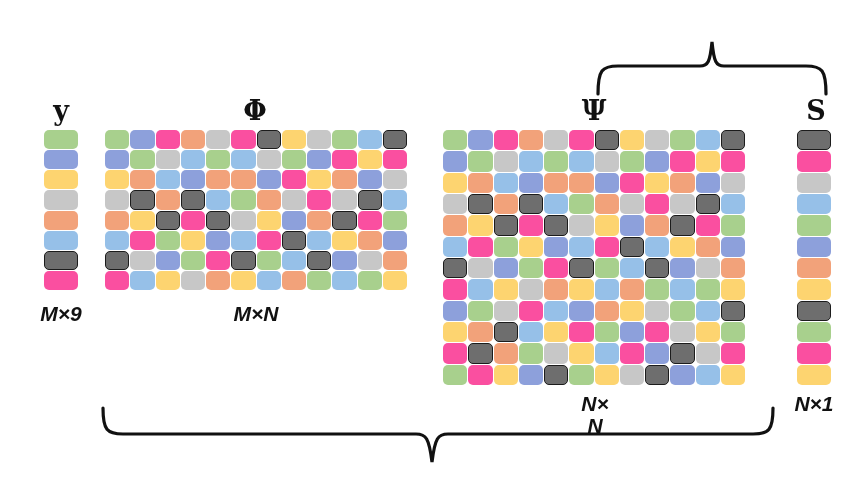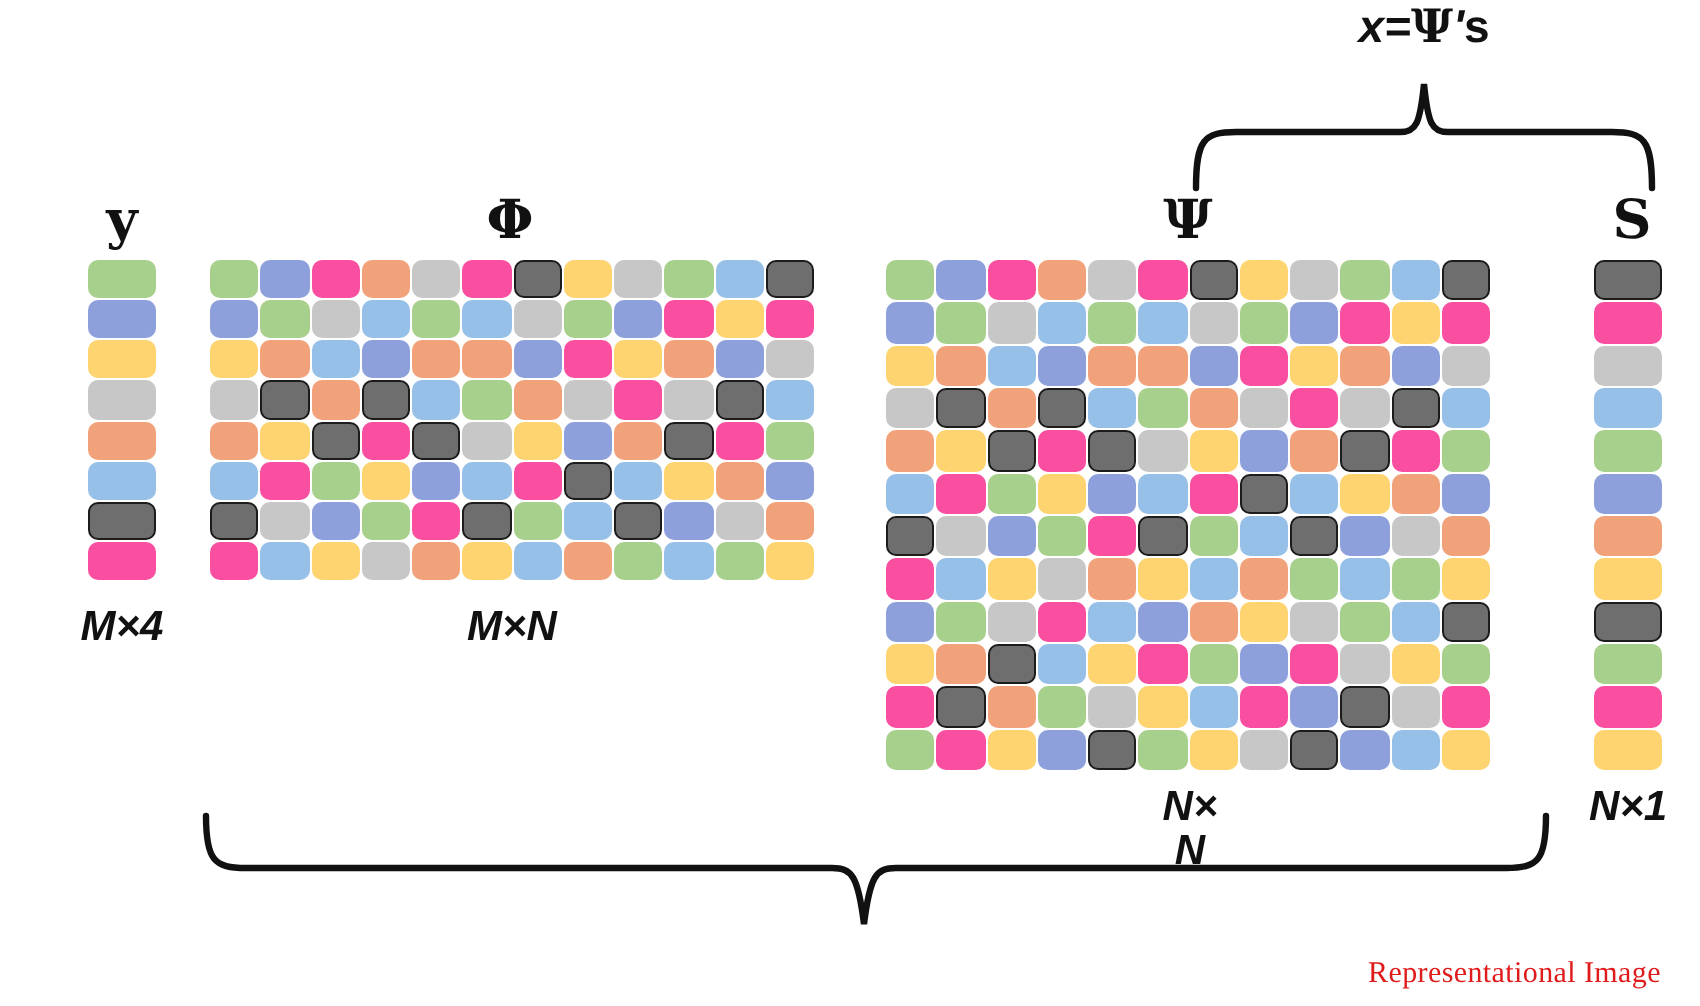--- a/index.html
+++ b/index.html
@@ -49,36 +49,33 @@
 </head>
 <body>
 
 <div id="stage">
 
   <svg class="brace" style="left:592px;top:36px;" width="240" height="60" viewBox="0 0 240 60">
     <path d="M6,58 C6,34 10,30 26,30 L108,30 C116,30 118,26 120,6
              C122,26 124,30 132,30 L214,30 C230,30 234,34 234,58" fill="none" stroke="#111" stroke-width="3.2" stroke-linecap="round"></path>
   </svg>
 
-  <div class="formula" style="left:612px;top:2px;width:200px;">
-    <span>x=</span><span class="gr">Ψ</span><span>'</span><span style="font-style:normal;">s</span>
-  </div>
 
   <div class="sym" style="left:40px;top:97px;width:42px;">y</div>
   <div class="matrix" id="m-y" style="left: 44px; top: 130px; width: 34px; height: 160px; grid-template-columns: repeat(1, 1fr); grid-template-rows: repeat(8, 1fr);">
       <div class="cell" style="background: rgb(168, 208, 141);"></div>
       <div class="cell" style="background: rgb(141, 160, 219);"></div>
       <div class="cell" style="background: rgb(253, 212, 112);"></div>
       <div class="cell" style="background: rgb(199, 199, 199);"></div>
       <div class="cell" style="background: rgb(242, 162, 122);"></div>
       <div class="cell" style="background: rgb(150, 192, 232);"></div>
       <div class="cell dark" style="background: rgb(110, 110, 110);"></div>
       <div class="cell" style="background: rgb(250, 79, 160);"></div>
     </div>
-  <div class="dim" style="left:11px;top:303px;width:100px;">M×4</div>
+  <div class="dim" style="left:11px;top:303px;width:100px;">M×9</div>
 
   <div class="sym" style="left:234px;top:97px;width:42px;">Φ</div>
   <div class="matrix" id="m-phi" style="left: 105px; top: 130px; width: 302px; height: 160px; grid-template-columns: repeat(12, 1fr); grid-template-rows: repeat(8, 1fr);">
       <div class="cell" style="background: rgb(168, 208, 141);"></div>
       <div class="cell" style="background: rgb(141, 160, 219);"></div>
       <div class="cell" style="background: rgb(250, 79, 160);"></div>
       <div class="cell" style="background: rgb(242, 162, 122);"></div>
       <div class="cell" style="background: rgb(199, 199, 199);"></div>
       <div class="cell" style="background: rgb(250, 79, 160);"></div>
       <div class="cell dark" style="background: rgb(110, 110, 110);"></div>
@@ -340,15 +337,14 @@
       <div class="cell" style="background: rgb(253, 212, 112);"></div>
     </div>
   <div class="dim" style="left:764px;top:393px;width:100px;">N×1</div>
 
   <svg class="brace" style="left:98px;top:404px;" width="680" height="62" viewBox="0 0 680 62">
     <path d="M5,4 C5,26 9,30 25,30 L318,30 C328,30 331,34 334,58
              C337,34 340,30 350,30 L655,30 C671,30 675,26 675,4" fill="none" stroke="#111" stroke-width="3.2" stroke-linecap="round"></path>
   </svg>
 
 
-  <div class="watermark" style="left:684px;top:479px;">Representational Image</div>
 
 </div>
 
 </body></html>

